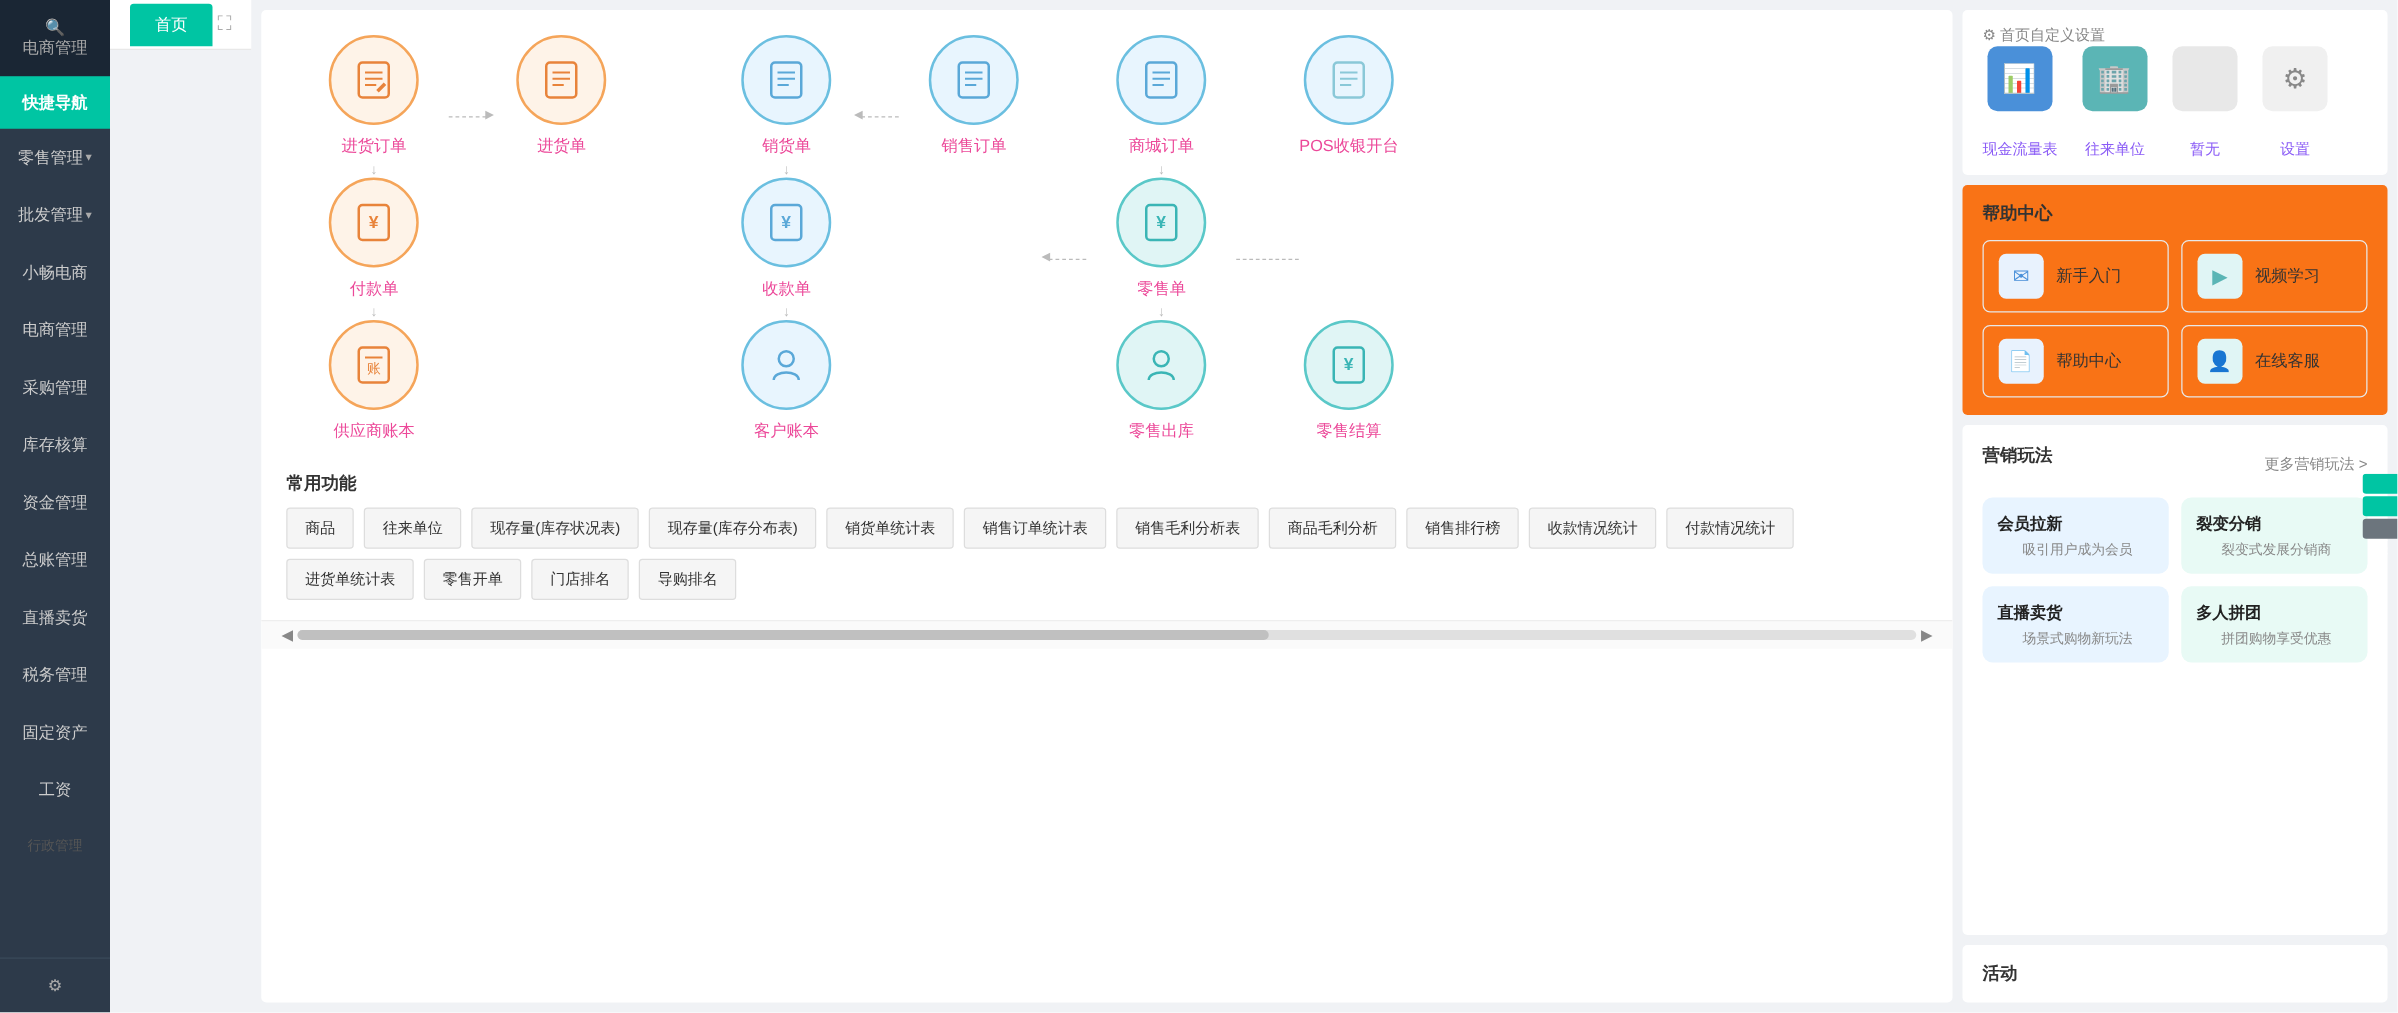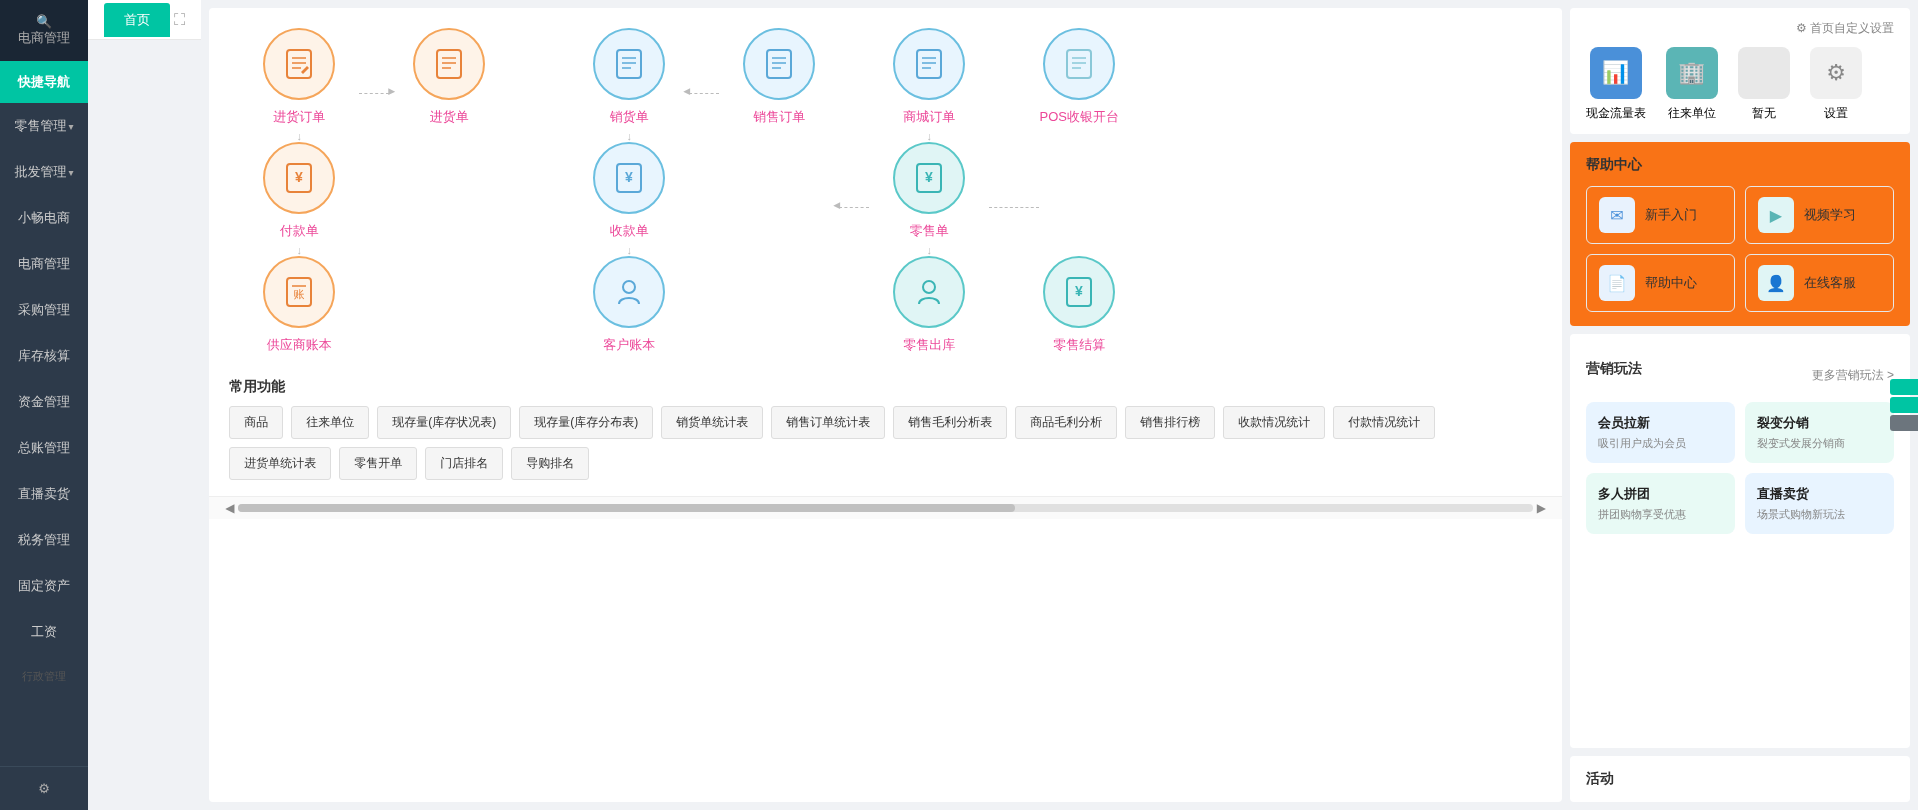--- a/index.html
+++ b/index.html
@@ -47,49 +47,49 @@
     .scroll-area { padding: 4px 16px; background: #fafafa; border-top: 1px solid #eee; display: flex; align-items: center; gap: 4px; }
     .scroll-bar { flex: 1; height: 8px; background: #e0e0e0; border-radius: 4px; }
     .scroll-handle { width: 60%; height: 100%; background: #c0c0c0; border-radius: 4px; }
     .scroll-btn { color: #888; font-size: 12px; cursor: pointer; }
 
     
     .right-panel { width: 340px; display: flex; flex-direction: column; gap: 8px; margin: 8px 8px 8px 0; flex-shrink: 0; }
 
     
     .quick-access { background: #fff; border-radius: 4px; padding: 12px 16px; }
-    .quick-access-header { display: flex; justify-content: flex-end; margin-bottom: 10px; }
+    .quick-access-header { display: flex; }
     .customize-link { color: #888; font-size: 12px; cursor: pointer; display: flex; align-items: center; gap: 4px; }
     .quick-icons { display: flex; gap: 20px; }
     .quick-icon-item { display: flex; flex-direction: column; align-items: center; gap: 6px; cursor: pointer; }
     .quick-icon-box { width: 52px; height: 52px; border-radius: 8px; display: flex; align-items: center; justify-content: center; font-size: 22px; }
     .q-blue { background: #4a90d9; color: #fff; }
     .q-teal { background: #5bb5b5; color: #fff; }
     .q-gray { background: #e8e8e8; color: #999; }
     .q-settings { background: #f0f0f0; color: #888; }
-    .quick-icon-label { font-size: 12px; color: #000000; }
+    .quick-icon-label { font-size: 12px; color: #8b5cf6; margin-top: 16px; }
 
     
     .help-center { background: #f97316; border-radius: 4px; padding: 14px 16px; }
     .section-title { font-size: 14px; font-weight: bold; color: #333; margin-bottom: 12px; }
     .help-grid { display: grid; grid-template-columns: 1fr 1fr; gap: 10px; }
     .help-item { display: flex; align-items: center; gap: 10px; padding: 10px 12px; border: 1px solid #e8e8e8; border-radius: 6px; cursor: pointer; }
     .help-icon { width: 36px; height: 36px; border-radius: 6px; display: flex; align-items: center; justify-content: center; font-size: 16px; flex-shrink: 0; }
     .h-blue { background: #e8f2fd; color: #4a90d9; }
     .h-teal { background: #e0f5f5; color: #5ab5b5; }
     .help-text { font-size: 13px; color: #333; }
 
     
-    .marketing { background: #fff; border-radius: 4px; padding: 26px 16px; flex: 1; }
+    .marketing { background: #fff; border-radius: 4px; padding: 16px 16px; flex: 1; }
     .marketing-header { display: flex; justify-content: space-between; align-items: center; margin-bottom: 12px; }
     .more-link { font-size: 12px; color: #888; cursor: pointer; }
     .marketing-grid { display: grid; grid-template-columns: 1fr 1fr; gap: 10px; }
     .mkt-item { background: #f0f8ff; border-radius: 8px; padding: 12px; cursor: pointer; }
     .mkt-title { font-size: 13px; font-weight: bold; color: #222; margin-bottom: 4px; }
-    .mkt-sub { font-size: 11px; color: #888; }
+    .mkt-sub { font-size: 11px; color: #888; margin-left: 20px; }
     .mkt-blue { background: #e8f4ff; }
     .mkt-green { background: #e8faf5; }
 
     
     .activities { background: #fff; border-radius: 4px; padding: 14px 16px; }
     .act-title { font-size: 14px; font-weight: bold; color: #333; }
 
     
     .float-btns { position: fixed; right: 0; top: 50%; transform: translateY(-50%); display: flex; flex-direction: column; gap: 2px; z-index: 100; }
     .float-btn { background: #00c5a3; color: #fff; padding: 8px 6px; font-size: 11px; writing-mode: vertical-lr; cursor: pointer; border-radius: 3px 0 0 3px; text-align: center; width: 28px; }
@@ -480,27 +480,27 @@
         </div>
         <div class="marketing-grid">
           <div class="mkt-item mkt-blue">
             <div class="mkt-title">会员拉新</div>
             <div class="mkt-sub">吸引用户成为会员</div>
           </div>
           <div class="mkt-item mkt-green">
             <div class="mkt-title">裂变分销</div>
             <div class="mkt-sub">裂变式发展分销商</div>
           </div>
+          <div class="mkt-item mkt-blue">
+            <div class="mkt-title">直播卖货</div>
+            <div class="mkt-sub">场景式购物新玩法</div>
+          </div>
           <div class="mkt-item mkt-green">
             <div class="mkt-title">多人拼团</div>
             <div class="mkt-sub">拼团购物享受优惠</div>
-          </div>
-          <div class="mkt-item mkt-blue">
-            <div class="mkt-title">直播卖货</div>
-            <div class="mkt-sub">场景式购物新玩法</div>
           </div>
         </div>
       </div>
 
       <div class="activities">
         <div class="act-title">活动</div>
       </div>
 
     </div>
   </div>

